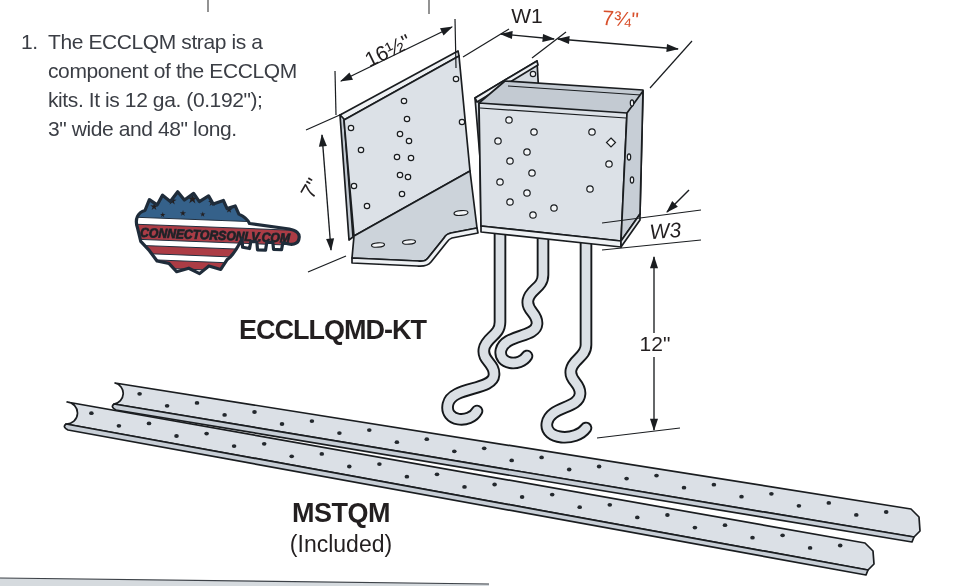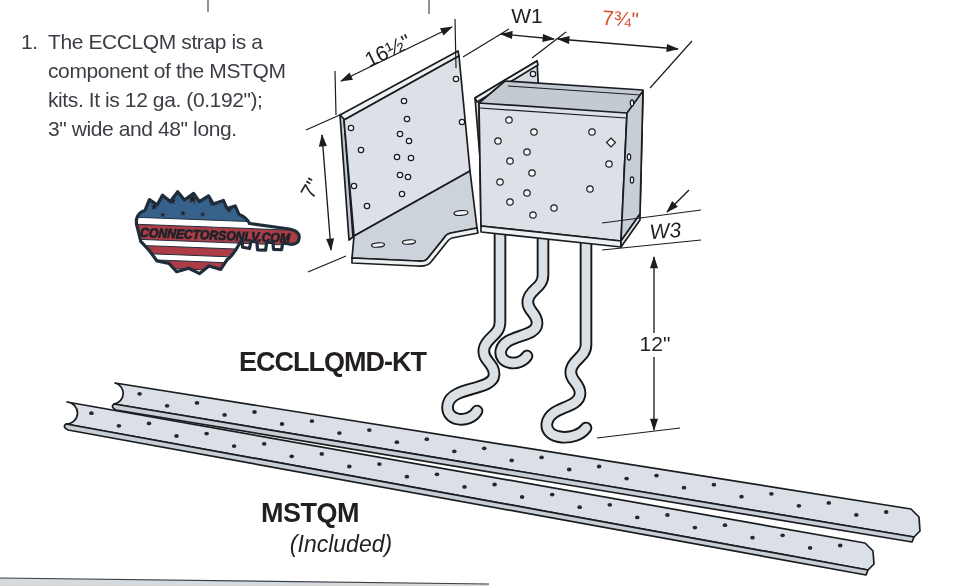--- a/index.html
+++ b/index.html
@@ -4,45 +4,45 @@
 <style>
   html,body{margin:0;padding:0;background:#ffffff;}
   #page{position:relative;width:970px;height:586px;background:#fff;overflow:hidden;
         font-family:"Liberation Sans","DejaVu Sans",sans-serif;}
   
   #note{position:absolute;left:21px;top:27px;width:310px;display:flex;
         color:#3b3e45;font-size:21px;line-height:29px;letter-spacing:-0.4px;}
   #note .num{width:27px;flex:0 0 27px;}
   
   .partlabel{position:absolute;color:#231f20;font-weight:bold;}
-  #kitlabel{left:239px;top:315px;font-size:27px;letter-spacing:-1px;margin-top:32px;}
-  #straplabel{left:261px;top:498px;width:160px;font-size:27px;letter-spacing:-0.5px;}
+  #kitlabel{left:239px;top:315px;font-size:27px;letter-spacing:-1px;}
+  #straplabel{left:261px;top:498px;width:160px;text-align:center;font-size:27px;letter-spacing:-0.5px;}
   #includedlabel{position:absolute;left:261px;top:531px;width:160px;text-align:center;
-        color:#231f20;font-style:italic;font-size:23px;}
+        color:#231f20;font-size:23px;}
   svg{position:absolute;left:0;top:0;}
   svg text{font-family:"Liberation Sans","DejaVu Sans",sans-serif;fill:#231f20;}
   .dimtxt{font-size:21px;}
   .dimred{fill:#d8502c;}
   .dimline{stroke:#1a1d20;stroke-width:1.35;fill:none;}
   .extline{stroke:#1a1d20;stroke-width:1.2;fill:none;}
   .metal{stroke:#1a1d20;stroke-width:1.7;stroke-linejoin:round;}
   .inner{stroke:#1a1d20;stroke-width:1.2;fill:none;}
   .hole{fill:#f3f5f7;stroke:#1a1d20;stroke-width:1.2;}
   .dot{fill:#23282d;}
 </style>
 </head>
 <body>
 
 <div id="page">
 
   <div id="note">
     <div class="num">1.</div>
     <div>
       <div>The ECCLQM strap is a</div>
-      <div>component of the MSTQM</div>
+      <div>component of the ECCLQM</div>
       <div>kits. It is 12 ga. (0.192");</div>
       <div>3" wide and 48" long.</div>
     </div>
   </div>
 
   <svg width="970" height="586" viewBox="0 0 970 586">
     <defs>
       <marker id="arw" viewBox="0 0 12 10" refX="11" refY="5" markerWidth="13" markerHeight="11" orient="auto-start-reverse" markerUnits="userSpaceOnUse">
         <path d="M0.5,1.3 L12,5 L0.5,8.7 Z" fill="#1a1d20"></path>
       </marker>

